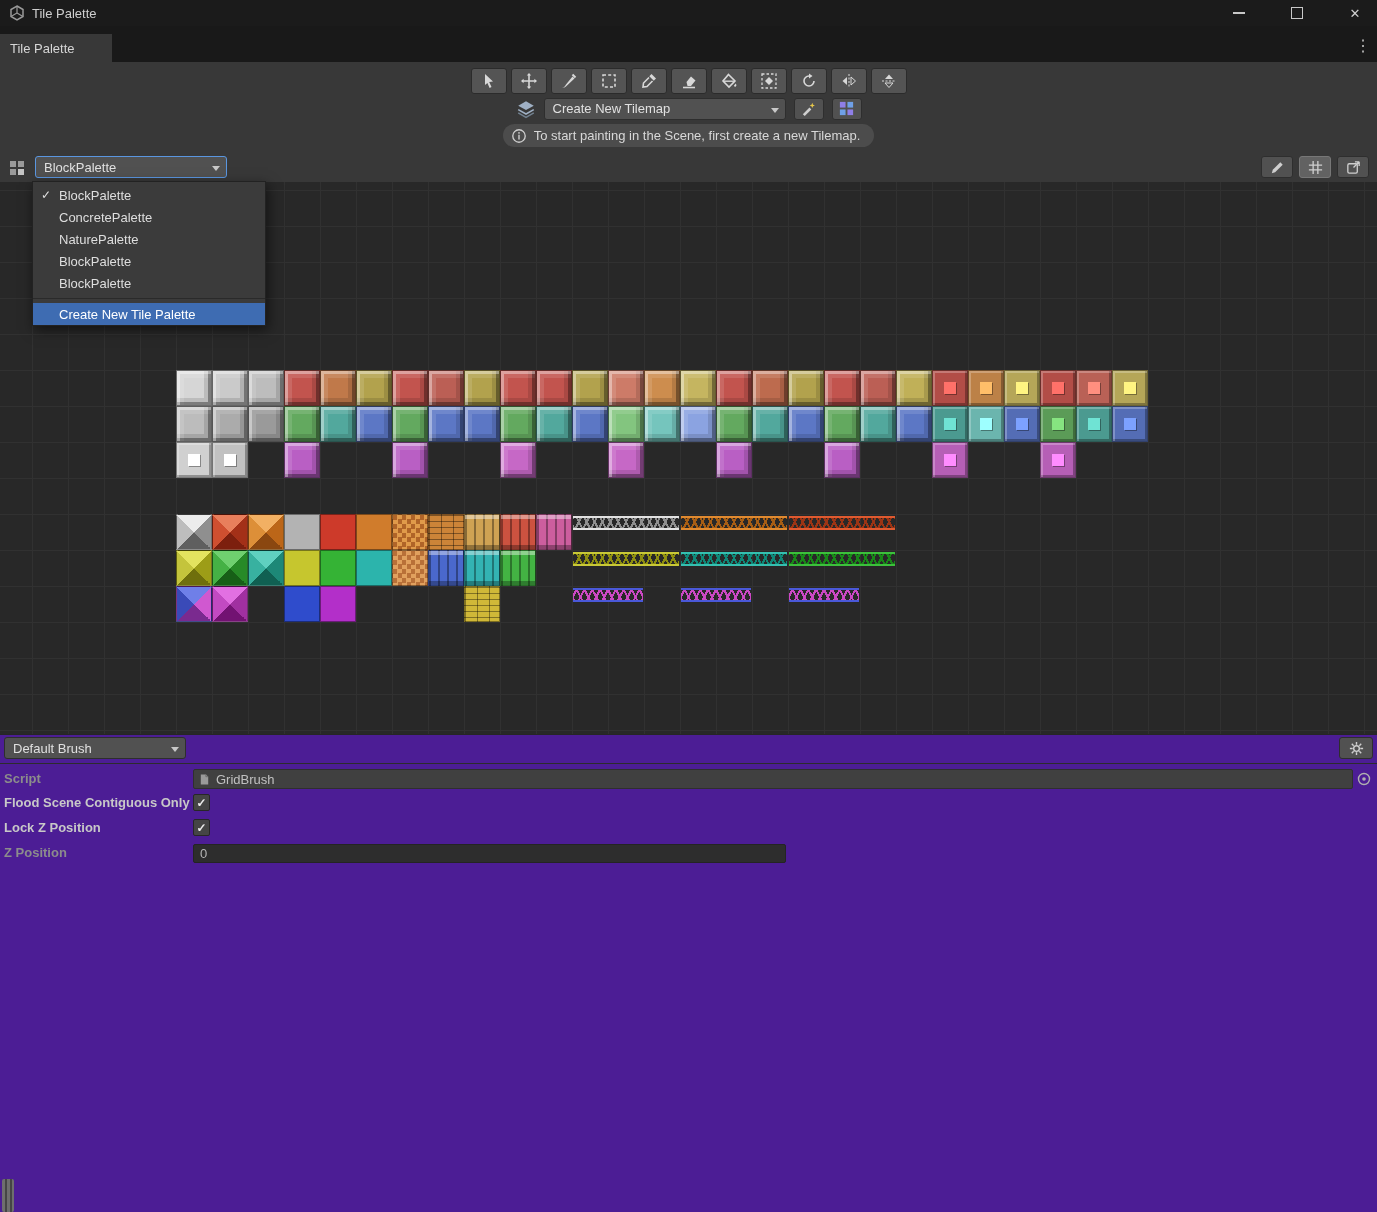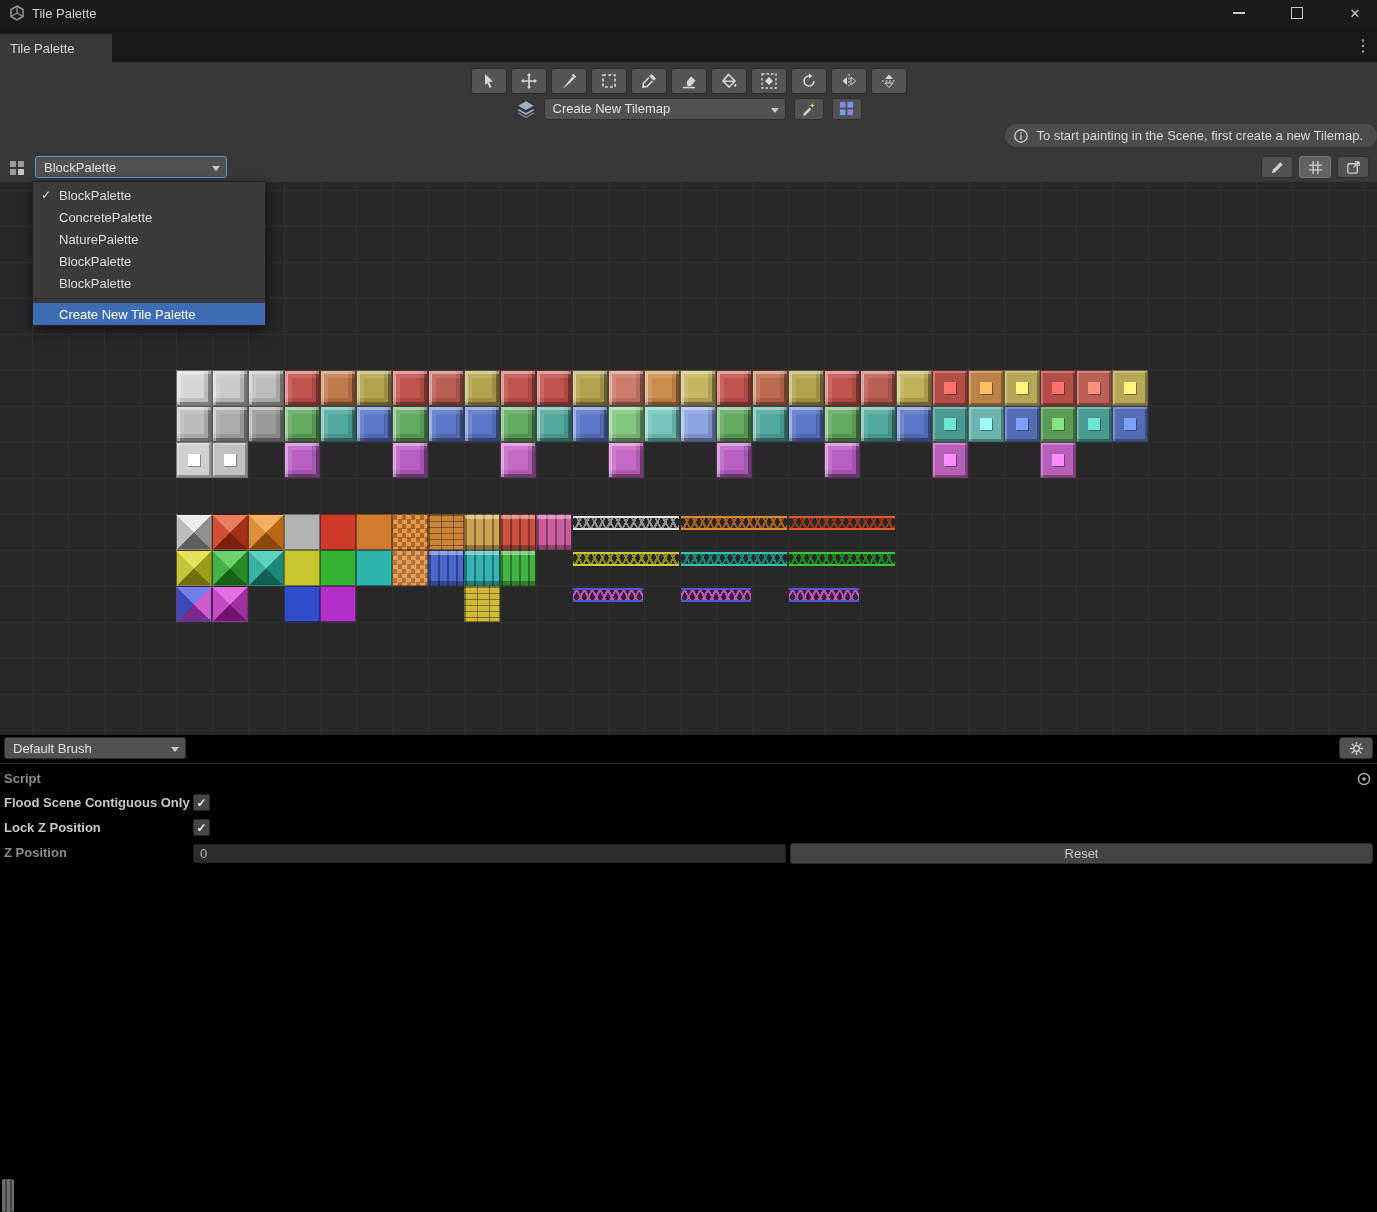--- a/index.html
+++ b/index.html
@@ -35,21 +35,21 @@
             display:flex;align-items:center;padding:0 22px 0 8px;box-sizing:border-box;color:#e0e0e0;}
   .dd-chev{position:absolute;right:6px;top:9px;width:0;height:0;border-left:4px solid transparent;
            border-right:4px solid transparent;border-top:5px solid #c8c8c8;}
   .tilemap-dd{width:242px;}
   .icon-btn{height:22px;background:#515151;border:1px solid #2e2e2e;border-radius:3px;
             display:flex;align-items:center;justify-content:center;box-sizing:border-box;}
   .icon-btn svg{width:17px;height:17px;}
   .sm-btn{width:30px;}
 
   
-  .info-row{position:absolute;top:124px;left:0;width:100%;display:flex;justify-content:flex-end;}
+  .info-row{position:absolute;top:124px;left:0;width:100%;display:flex;justify-content:center;}
   .info-pill{height:23px;background:#4c4c4c;border-radius:12px;display:flex;align-items:center;gap:7px;
              padding:0 14px 0 8px;color:#d8d8d8;}
 
   
   .palette-bar{position:absolute;top:155px;left:0;width:100%;height:27px;}
   .stamp{position:absolute;left:8px;top:4px;width:18px;height:18px;}
   .palette-dd{position:absolute;left:35px;top:1px;width:192px;border:1px solid #5a96e0;}
   .pal-btns{position:absolute;right:8px;top:1px;display:flex;gap:6px;}
   .pal-btns .icon-btn{width:32px;}
   .icon-btn.selected{background:#626262;border-color:#777;}
@@ -93,21 +93,21 @@
   
   .palette-menu{position:absolute;left:32px;top:181px;width:232px;background:#3b3b3b;
                 border:1px solid #222;box-shadow:2px 4px 12px rgba(0,0,0,.55);z-index:20;padding-top:2px;}
   .menu-item{height:22px;display:flex;align-items:center;color:#dedede;}
   .menu-check{width:26px;text-align:center;font-size:12px;}
   .menu-sep{height:1px;background:#2a2a2a;margin:4px 0;}
   .menu-create{height:22px;display:flex;align-items:center;background:#3e6cb2;color:#fff;}
   .menu-create .menu-check{color:transparent;}
 
   
-  .brush-panel{position:absolute;top:734px;left:0;width:100%;height:478px;background:#000000;
+  .brush-panel{position:absolute;top:734px;left:0;width:100%;height:478px;background:#4c1d95;
                border-top:1px solid #262626;box-sizing:border-box;}
   .brush-dd{position:absolute;left:4px;top:2px;width:182px;}
   .gear-btn{position:absolute;right:4px;top:2px;width:34px;}
   .panel-divider{position:absolute;top:28px;left:0;right:0;height:1px;background:#2c2c2c;}
   .row-label{position:absolute;left:4px;color:#c8c8c8;font-weight:bold;}
   .row-label.dim{color:#8c8c8c;}
   .obj-field{position:absolute;left:193px;right:24px;top:34px;height:20px;background:#404040;
              border:1px solid #2f2f2f;border-radius:2px;display:flex;align-items:center;gap:5px;
              padding-left:4px;box-sizing:border-box;color:#c0c0c0;}
   .picker-dot{position:absolute;right:5px;top:36px;width:16px;height:16px;}
@@ -478,38 +478,44 @@
       <span style="width:17px;height:17px;">
         <svg viewBox="0 0 18 18">
             <circle cx="9" cy="9" r="3" fill="none" stroke="#cfcfcf" stroke-width="1.5"></circle>
             <path d="M9 2 V5 M9 13 V16 M2 9 H5 M13 9 H16 M4 4 L6 6 M12 12 L14 14 M14 4 L12 6 M6 12 L4 14" stroke="#cfcfcf" stroke-width="1.5"></path>
           </svg>
       </span>
     </div>
     <div class="panel-divider"></div>
 
     <span class="row-label dim" style="top:36px;">Script</span>
+    <div class="obj-field">
+      <span style="width:13px;height:13px;">
+        <svg viewBox="0 0 14 14">
+            <path d="M3 1.5 H8.5 L11 4 V12.5 H3 Z" fill="#9a9a9a"></path>
+            <path d="M8.5 1.5 V4 H11" fill="none" stroke="#6a6a6a"></path>
+          </svg>
+      </span>
+      <span>GridBrush</span>
+    </div>
     <span class="picker-dot">
       <svg viewBox="0 0 16 16">
           <circle cx="8" cy="8" r="5.5" fill="none" stroke="#b0b0b0" stroke-width="1.4"></circle>
           <circle cx="8" cy="8" r="1.8" fill="#b0b0b0"></circle>
         </svg>
     </span>
 
     <span class="row-label" style="top:60px;">Flood Scene Contiguous Only</span>
     <div class="checkbox" style="top:59px;">
       <span class="cb-mark">✓</span>
     </div>
 
     <span class="row-label" style="top:85px;">Lock Z Position</span>
     <div class="checkbox" style="top:84px;">
       <span class="cb-mark">✓</span>
     </div>
 
     <span class="row-label dim" style="top:110px;">Z Position</span>
     <input class="z-input" value="0" style="">
-    <div class="reset-btn">
-      <span>Reset</span>
-    </div>
   </div>
 
   <div class="resize-handle"></div>
 </div>
 
 </body></html>

